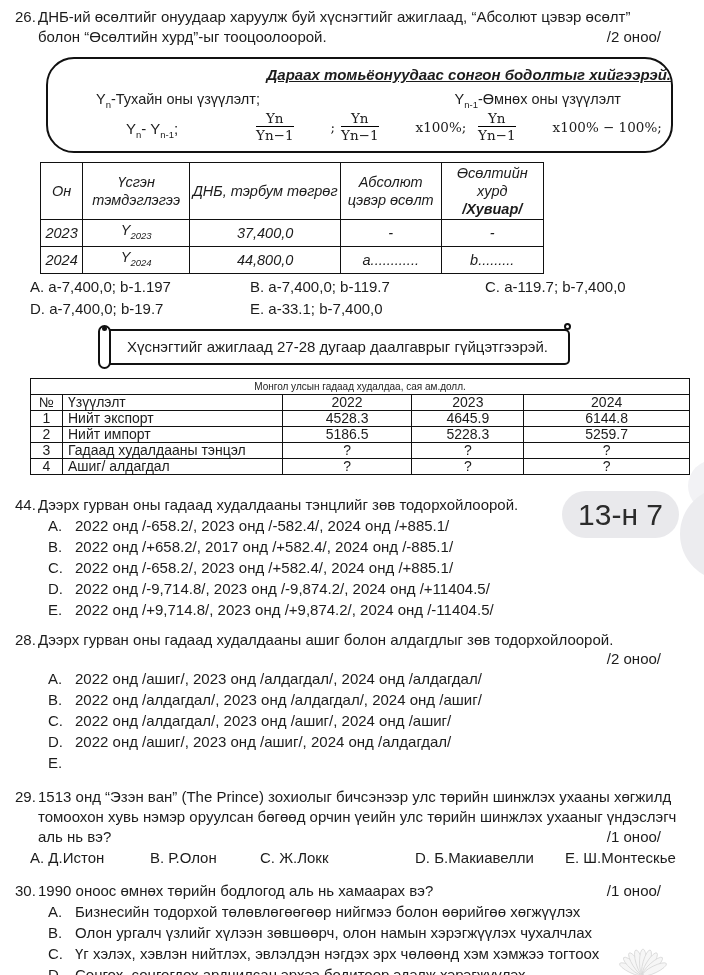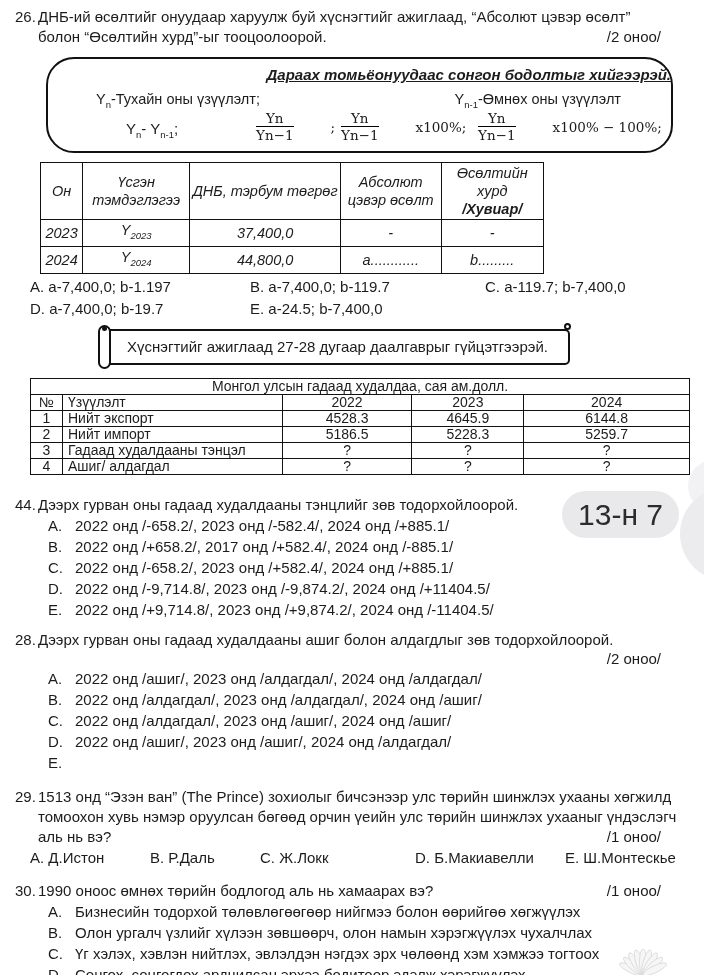--- a/index.html
+++ b/index.html
@@ -69,21 +69,21 @@
     border-radius:50%; background:#111;
   }
   .banner-curl {
     position:absolute; right:-1px; top:-4px; width:7px; height:7px;
     border-radius:50%; border:2px solid #111; background:#fff; z-index:2;
   }
 
   
   .t2 { margin:13px 0 0 15px; width:660px; font-size:14px; }
   .t2 td { border:1px solid #111; padding:0 5px; height:16px; line-height:15px; text-align:center; }
-  .t2 .title-cell { border-bottom-width:1px; font-size:14px;margin-left:44px; }
+  .t2 .title-cell { border-bottom-width:1px; font-size:10px;margin-left:44px; }
   .t2 .lbl { text-align:left; }
 
   .qblock { margin-top:20px; }
   .opts { margin-left:33px; }
   .opt { display:flex; line-height:21px; }
   .opt-letter { flex:0 0 27px; }
   .opts-inline { display:flex; margin:1px 0 0 15px; line-height:20px; }
   .oi1{width:120px;} .oi2{width:110px;} .oi3{width:155px;} .oi4{width:150px;}
 
   
@@ -175,21 +175,21 @@
       </tbody>
     </table>
 
     <div class="optgrid">
       <span class="oc1">A. a-7,400,0; b-1.197</span>
       <span class="oc2">B. a-7,400,0; b-119.7</span>
       <span>C. a-119.7; b-7,400,0</span>
     </div>
     <div class="optgrid">
       <span class="oc1">D. a-7,400,0; b-19.7</span>
-      <span class="oc2">E. a-24.5; b-7,400,0</span>
+      <span class="oc2">E. a-33.1; b-7,400,0</span>
     </div>
   </div>
 
   <div class="banner">
     <span class="banner-roll"></span>
     <span class="banner-curl"></span>
     <div class="banner-main">Хүснэгтийг ажиглаад 27-28 дугаар даалгаврыг гүйцэтгээрэй.</div>
   </div>
 
   <table class="t2">
@@ -303,21 +303,21 @@
     </div>
     <div class="cont" style="justify-content:flex-start">
       <span>томоохон хувь нэмэр оруулсан бөгөөд орчин үеийн улс төрийн шинжлэх ухааныг үндэслэгч</span>
     </div>
     <div class="cont">
       <span>аль нь вэ?</span>
       <span class="score">/1 оноо/</span>
     </div>
     <div class="opts-inline">
       <span class="oi1">А. Д.Истон</span>
-      <span class="oi2">В. Р.Даль</span>
+      <span class="oi2">В. Р.Олон</span>
       <span class="oi3">С. Ж.Локк</span>
       <span class="oi4">D. Б.Макиавелли</span>
       <span>Е. Ш.Монтескье</span>
     </div>
   </div>
 
   <div class="qblock" style="margin-top:13px">
     <div class="qrow">
       <span class="qnum">30.</span>
       <span class="qtext">1990 оноос өмнөх төрийн бодлогод аль нь хамаарах вэ?</span>

